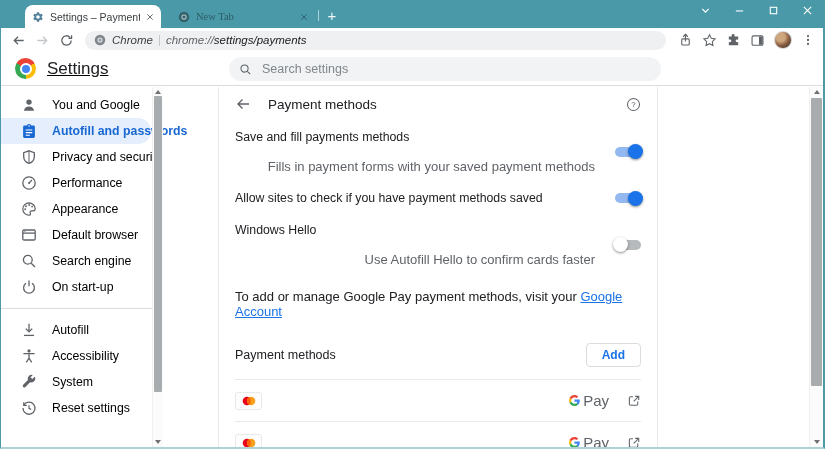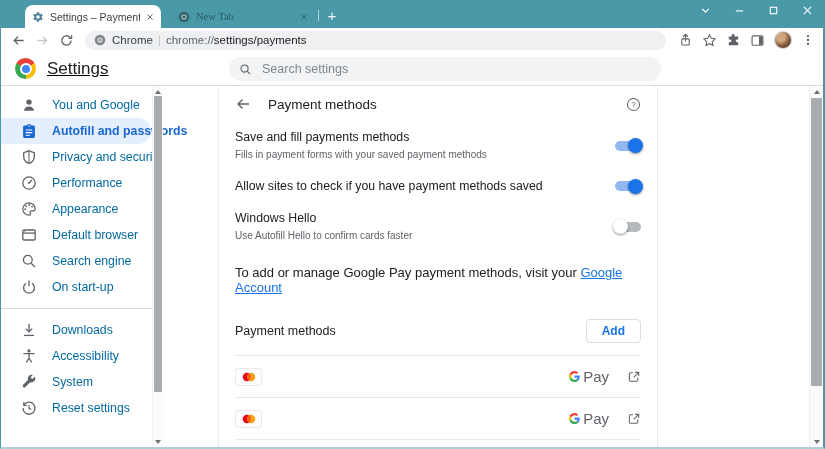--- a/index.html
+++ b/index.html
@@ -24,21 +24,21 @@
   .newtab-btn { position:absolute; left:322px; bottom:3px; width:18px; height:18px; background:none; border:none;
     color:#eef6f7; font-size:15px; line-height:16px; padding:0; cursor:pointer; }
   .win-controls { position:absolute; right:8px; top:3px; display:flex; gap:19px; align-items:center; }
   .win-btn { background:none; border:none; padding:2px; display:flex; cursor:pointer; }
 
   
   .toolbar { position:absolute; top:28px; left:0; right:0; height:24px; background:#fff;
     display:flex; align-items:center; padding:0 7px; gap:3px; }
   .nav-btn { background:none; border:none; padding:1px 3px; display:flex; cursor:pointer; }
   .omnibox { width:610px; height:19px; margin-left:5px; background:#eef0f2; border-radius:10px;
-    display:flex; align-items:center; gap:6px; padding:0 9px; }
+    display:flex; align-items:center; gap:6px; padding:0 9px;font-style:italic; }
   .omnibox-site { font-size:11.5px; color:#3c4043; }
   .omnibox-sep { width:1px; height:11px; background:#c6c9cc; }
   .omnibox-url { font-size:11.5px; color:#5f6368; white-space:nowrap; }
   .omnibox-url b { color:#202124; font-weight:normal; }
   .tb-right { display:flex; align-items:center; gap:7px; margin-left:8px; }
   .tb-btn { background:none; border:none; padding:1px; display:flex; cursor:pointer; }
   .avatar { width:18px; height:18px; border-radius:50%;
     background:radial-gradient(circle at 35% 32%, #cfa77e 0 28%, #8a5f42 55%, #3c2a1e 95%); border:1px solid #d0d4d8; }
 
   
@@ -53,21 +53,21 @@
   .search-box input { border:none; background:transparent; outline:none; font-size:12.5px; color:#202124;
     font-family:"Liberation Sans", sans-serif; width:100%; }
   .search-box input::placeholder { color:#80868b; }
 
   
   .page-body { position:absolute; top:87px; left:0; right:0; bottom:0; background:#fff; }
   .sidebar { position:absolute; left:0; top:5px; width:150px; }
   .side-item { height:26px; display:flex; align-items:center; gap:15px; padding-left:20px;
     border-radius:0 15px 15px 0; cursor:pointer; }
   .side-icon { width:16px; height:16px; color:#5f6368; display:flex; align-items:center; }
-  .side-label { font-size:12.3px; color:#0369a1; white-space:nowrap; }
+  .side-label { font-size:12.3px; color:#000000; white-space:nowrap; }
   .side-item.active { background:#e4eefc; }
   .side-item.active .side-label { color:#1967d2; font-weight:bold; }
   .side-item.active .side-icon { color:#1967d2; }
   .side-divider { height:1px; background:#dadce0; margin:8px 0; width:162px; }
 
   
   .v-scrollbar { position:absolute; top:0; bottom:0; background:#fbfbfb; }
   .sb-side { left:151px; width:11px; border-left:1px solid #f0f0f0; }
   .sb-page { right:0px; width:14px; border-left:1px solid #f0f0f0; }
   .sb-thumb { position:absolute; left:1px; right:1px; background:#a9acae; border-radius:1px; }
@@ -82,21 +82,21 @@
   .card { position:absolute; left:217px; top:0; width:440px; bottom:-2px; background:#fff;
     border-left:1px solid #e8eaed; border-right:1px solid #e8eaed; }
   .card-header { height:34px; display:flex; align-items:center; gap:17px; padding:0 16px; }
   .back-btn, .help-btn, .ext-btn { background:none; border:none; padding:0; display:flex; cursor:pointer; }
   .page-title { font-size:13.5px; color:#202124; }
   .help-btn { margin-left:auto; }
 
   .row { display:flex; align-items:center; padding:9px 16px; }
   .texts { flex:1; padding-right:20px; }
   .row-title { font-size:12.3px; color:#202124; line-height:14px; }
-  .row-sub { font-size:10px; color:#5f6368; line-height:13px; margin-top:4px; }
+  .row-sub { font-size:13px; color:#5f6368; line-height:13px; margin-top:16px;text-align:right; }
 
   .toggle { width:26px; height:10px; border-radius:5px; background:#b6babd; position:relative; flex:0 0 auto; cursor:pointer; }
   .toggle .knob { position:absolute; top:-2.5px; left:-2px; width:15px; height:15px; border-radius:50%;
     background:#fff; box-shadow:0 1px 2.5px rgba(0,0,0,.45); }
   .toggle.on { background:#94b9f0; }
   .toggle.on .knob { left:auto; right:-2px; background:#1a73e8; }
 
   .note { padding:14px 16px 4px; font-size:13px; color:#202124; }
   .note a { color:#1a73e8; text-decoration:underline; cursor:pointer; }
 
@@ -344,21 +344,21 @@
       <div class="side-divider"></div>
 
         <div class="side-item">
           <span class="side-icon">
             <svg width="16" height="16" viewBox="0 0 16 16">
               <path d="M8 1.8v7.6" stroke="currentColor" stroke-width="1.3"></path>
               <path d="M4.8 6.6L8 9.8l3.2-3.2" stroke="currentColor" stroke-width="1.3" fill="none"></path>
               <path d="M3 13.4h10" stroke="currentColor" stroke-width="1.3"></path>
             </svg>
           </span>
-          <span class="side-label">Downloads</span>
+          <span class="side-label">Autofill</span>
         </div>
 
         <div class="side-item">
           <span class="side-icon">
             <svg width="16" height="16" viewBox="0 0 16 16">
               <circle cx="8" cy="2.9" r="1.6" fill="currentColor"></circle>
               <path d="M2.4 5.7h11.2M8 5.7v4.4M8 10.1l-2.7 4.2M8 10.1l2.7 4.2" stroke="currentColor" stroke-width="1.3" fill="none"></path>
             </svg>
           </span>
           <span class="side-label">Accessibility</span>

